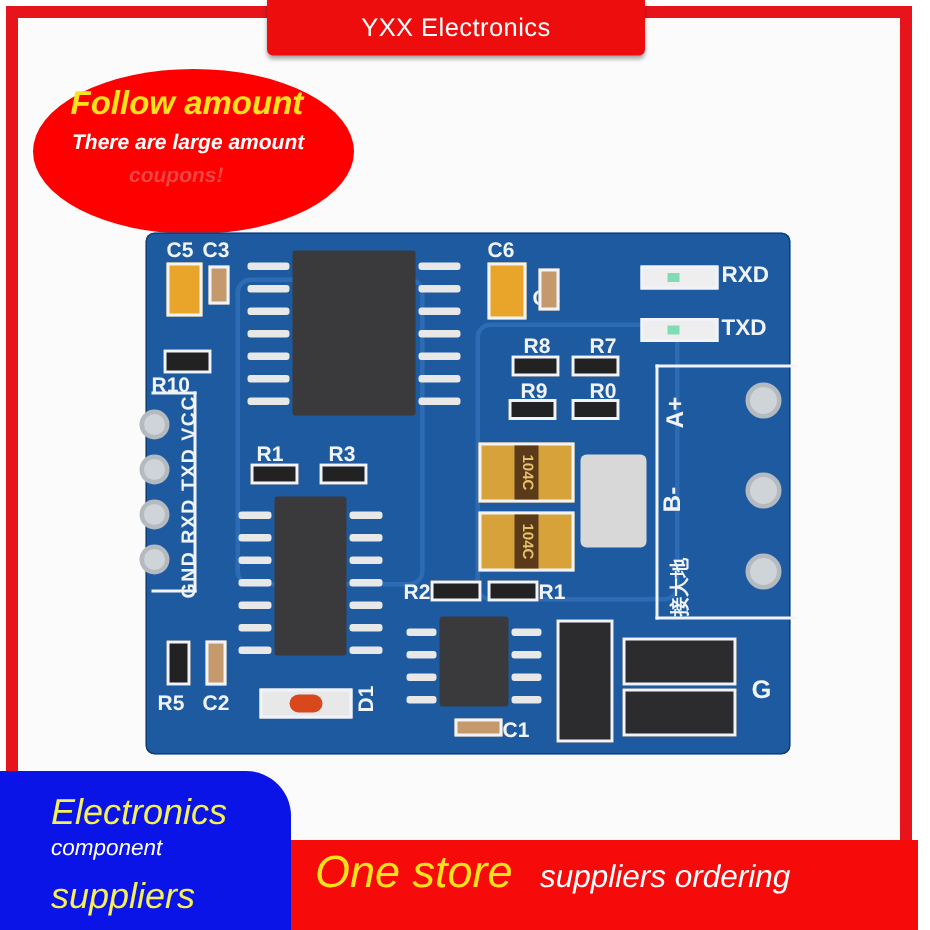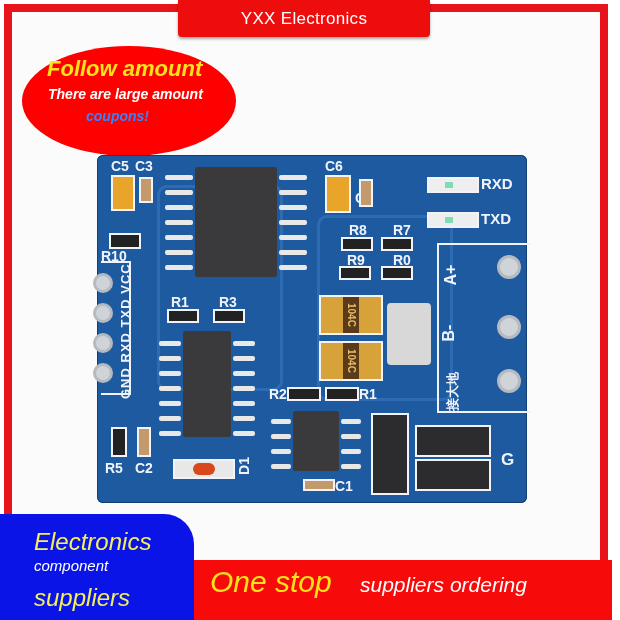--- a/index.html
+++ b/index.html
@@ -3,21 +3,21 @@
 <meta charset="utf-8">
 <style>
   html,body{margin:0;padding:0;}
   body{width:620px;height:620px;position:relative;overflow:hidden;background:#fff;font-family:"Liberation Sans",sans-serif;}
   .frame{position:absolute;left:4px;top:4px;width:604px;height:604px;border:8px solid #e8141c;border-bottom:none;box-sizing:border-box;background:#fbfbfb;}
   .title-tab{position:absolute;left:178px;top:0;width:252px;height:37px;background:#ee0d0d;border-radius:0 0 4px 4px;box-shadow:0 2px 3px rgba(0,0,0,.35);display:flex;align-items:center;justify-content:center;}
   .title-tab span{color:#fff;font-size:17px;letter-spacing:.3px;}
   .promo-ellipse{position:absolute;left:22px;top:46px;width:214px;height:110px;border-radius:50%;background:#f00;}
   .promo-head{position:absolute;left:47px;top:56px;color:#ffe21c;font-size:22px;font-style:italic;font-weight:bold;}
   .promo-sub1{position:absolute;left:48px;top:86px;color:#fff;font-size:14px;font-style:italic;font-weight:bold;}
-  .promo-sub2{position:absolute;left:86px;top:108px;color:#3b82f6;font-size:14px;font-style:italic;font-weight:bold;}
+  .promo-sub2{position:absolute;left:86px;top:108px;color:#ef4444;font-size:14px;font-style:italic;font-weight:bold;}
   .pcb{position:absolute;left:97px;top:155px;width:430px;height:348px;background:#1e5aa0;border-radius:6px;box-shadow:0 0 0 1px #123e74 inset;}
   .pcb .trace{position:absolute;border:3px solid #2d6cb4;border-radius:10px;}
   .silk{position:absolute;color:#f0f4fa;font-weight:bold;font-size:14px;line-height:1;}
   .chip{position:absolute;background:#3a3a3c;border-radius:2px;}
   .pin{position:absolute;background:#e8e8e8;border-radius:2px;}
   .cap-t{position:absolute;background:#e8a52a;border:2px solid #f0f4fa;}
   .smd{position:absolute;background:#c49a6c;border:2px solid #f0f4fa;}
   .res{position:absolute;background:#222;border:2px solid #f0f4fa;}
   .led{position:absolute;background:#eee;border:2px solid #f0f4fa;}
   .led i{position:absolute;left:16px;top:3px;width:8px;height:6px;background:#7fdcb4;}
@@ -174,14 +174,14 @@
   <div style="position:absolute;left:274px;top:258px;width:34px;height:78px;background:#2c2c2e;border:2px solid #f0f4fa;"></div>
   <div style="position:absolute;left:318px;top:270px;width:72px;height:28px;background:#2c2c2e;border:2px solid #f0f4fa;"></div>
   <div style="position:absolute;left:318px;top:304px;width:72px;height:28px;background:#2c2c2e;border:2px solid #f0f4fa;"></div>
 </div>
 
 <div class="footer-red"></div>
 <div class="footer-blue"></div>
 <div class="fb1">Electronics</div>
 <div class="fb2">component</div>
 <div class="fb3">suppliers</div>
-<div class="fr1">One stop</div>
+<div class="fr1">One store</div>
 <div class="fr2">suppliers ordering</div>
 
 </body></html>

